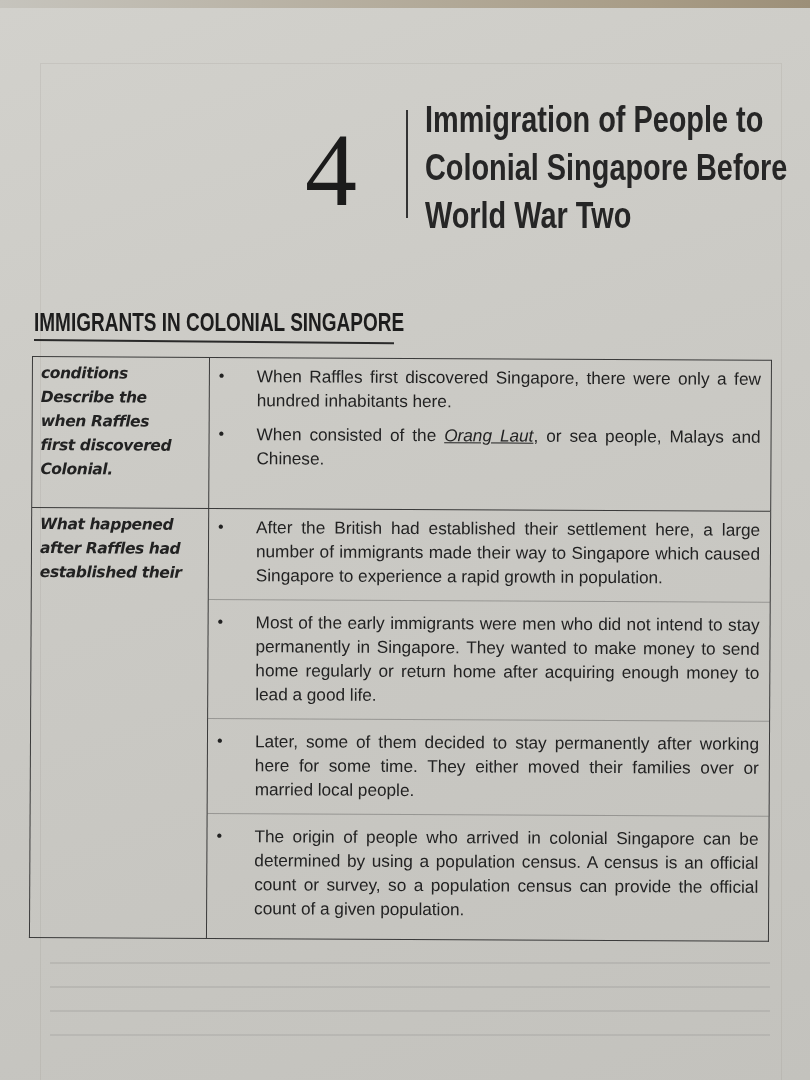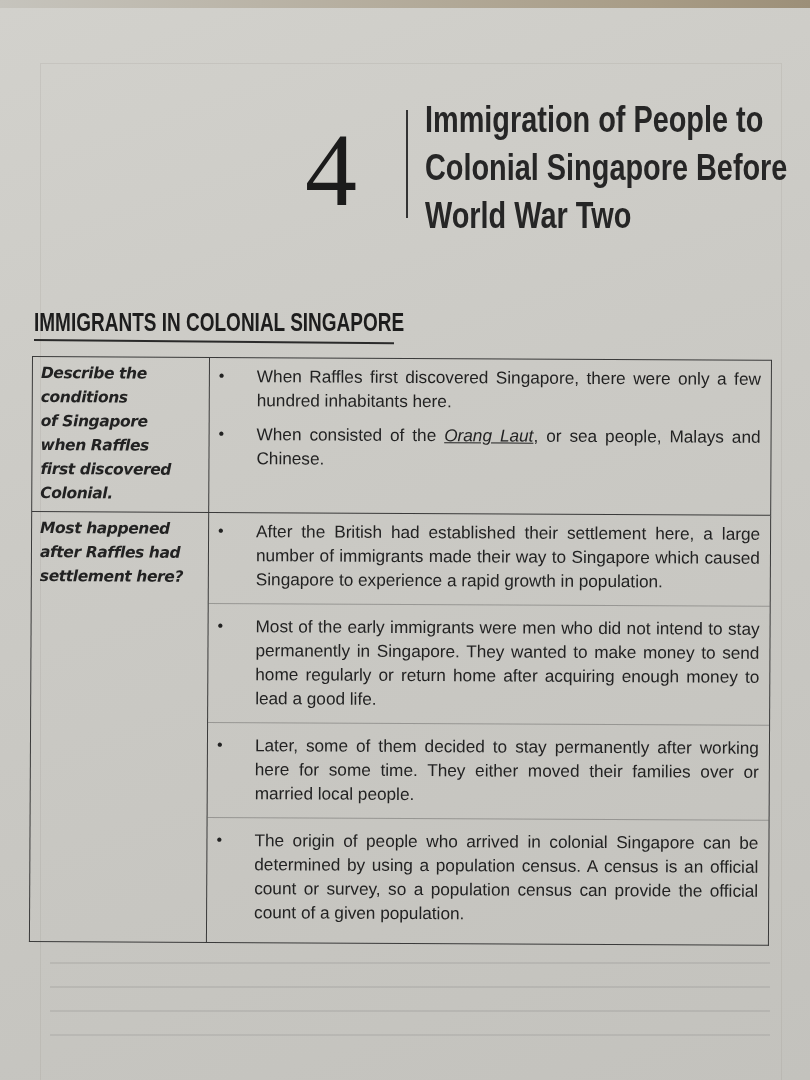--- a/index.html
+++ b/index.html
@@ -174,45 +174,44 @@
   <div>World War Two</div>
 </div>
 
 <div class="section-heading">IMMIGRANTS IN COLONIAL SINGAPORE</div>
 <div class="section-underline"></div>
 
 <div class="table">
 
   <div class="row row-1">
     <div class="q-cell">
+      <div>conditions</div>
       <div>Describe the</div>
-      <div>conditions</div>
-      <div>of Singapore</div>
       <div>when Raffles</div>
       <div>first discovered</div>
       <div>Colonial.</div>
     </div>
     <div class="a-cell">
       <div class="bullet">
         <span class="bullet-dot">•</span>
         <span class="bullet-text">When Raffles first discovered Singapore, there were only a few hundred inhabitants here.</span>
       </div>
       <div class="bullet">
         <span class="bullet-dot">•</span>
         <span class="bullet-text"><span>When consisted of the </span><em>Orang Laut</em><span>, or sea people, Malays and Chinese.</span></span>
       </div>
       <div style="height:22px"></div>
     </div>
   </div>
 
   <div class="row row-2">
     <div class="q-cell">
-      <div>Most happened</div>
+      <div>What happened</div>
       <div>after Raffles had</div>
-      <div>settlement here?</div>
+      <div>established their</div>
     </div>
     <div class="a-cell">
       <div class="bullet">
         <span class="bullet-dot">•</span>
         <span class="bullet-text">After the British had established their settlement here, a large number of immigrants made their way to Singapore which caused Singapore to experience a rapid growth in population.</span>
       </div>
       <div class="sep"></div>
       <div class="bullet">
         <span class="bullet-dot">•</span>
         <span class="bullet-text">Most of the early immigrants were men who did not intend to stay permanently in Singapore. They wanted to make money to send home regularly or return home after acquiring enough money to lead a good life.</span>

